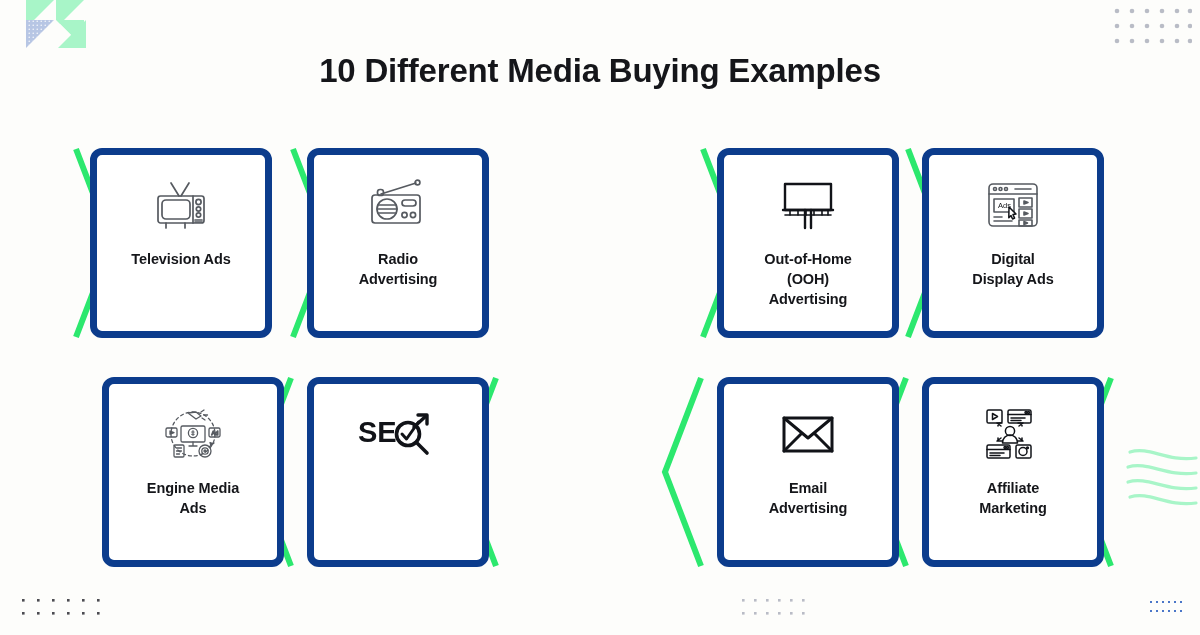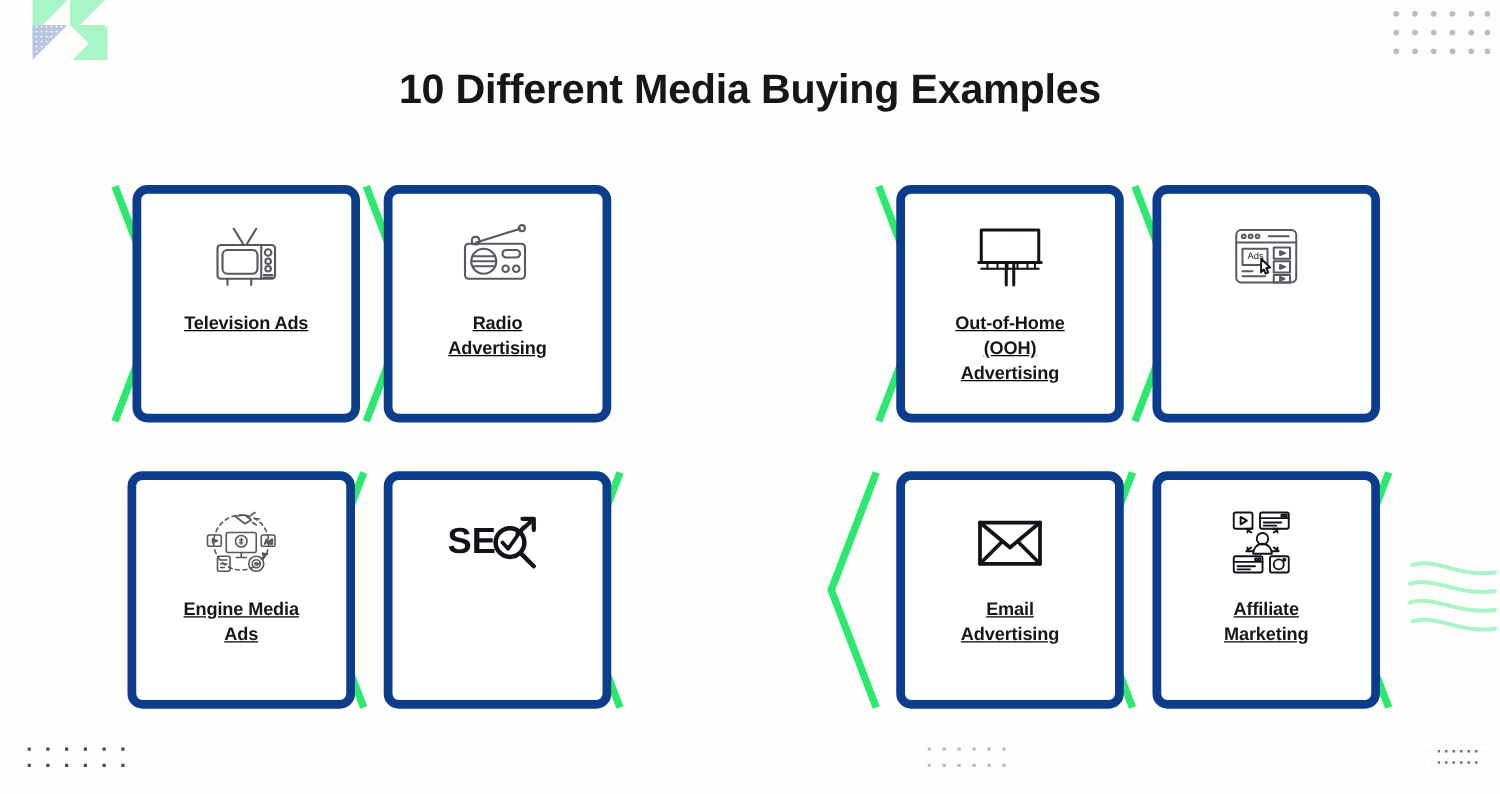--- a/index.html
+++ b/index.html
@@ -39,21 +39,20 @@
   .card {
     position: absolute; left: 14px; top: 0;
     width: 182px; height: 190px;
     background: #ffffff;
     border: 7px solid #0c3c8c;
     border-radius: 12px;
     z-index: 3;
     display: flex; flex-direction: column;
     align-items: center; justify-content: flex-start;
     padding-top: 22px;
-    text-decoration: underline;
   }
 
   .chev { position: absolute; top: -3px; width: 52px; height: 196px; z-index: 1; }
   .chev-left  { left: -8px; }
   .chev-right { right: -6px; }
 
   .icon { height: 56px; display: flex; align-items: center; justify-content: center; }
   .icon svg { display: block; }
 
   .label {
@@ -175,21 +174,21 @@
         <rect x="24" y="11" width="2" height="2"></rect>
           <rect x="30" y="11" width="2" height="2"></rect>
       </g>
     </svg>
   </div>
 
   <div id="title">10 Different Media Buying Examples</div>
 
   <div class="row" id="row-1">
 
-    <div class="cell" style="left:92px">
+    <div class="cell" style="left:76px">
       <div class="chev chev-left">
         <svg width="52" height="196" viewBox="0 0 52 196">
             <polyline points="8,4 44,98 8,192" fill="none" stroke="#2ce86e" stroke-width="6"></polyline>
           </svg>
       </div>
       <div class="card">
         <div class="icon">
           <svg width="56" height="52" viewBox="0 0 56 52">
             <g fill="none" stroke="#565a60" stroke-width="1.7" stroke-linecap="round" stroke-linejoin="round">
               <path d="M18,4 L26,17 M36,4 L28,17"></path>
@@ -284,20 +283,22 @@
                 <polygon points="39,21 43,22.5 39,24" fill="#565a60"></polygon>
               <rect x="34" y="29" width="13" height="9"></rect>
                 <polygon points="39,32 43,33.5 39,35" fill="#565a60"></polygon>
               <rect x="34" y="40" width="13" height="6"></rect>
                 <polygon points="39,41.5 42.5,43 39,44.5" fill="#565a60"></polygon>
               <path d="M24,27 l7,7 l-3,0.6 l1.6,3.4 l-2,1 l-1.6,-3.4 l-2.2,2.2 Z" fill="#ffffff" stroke="#111318" stroke-width="1.5"></path>
             </g>
             <text x="13" y="27.5" font-family="Liberation Sans, sans-serif" font-size="7.5" fill="#111318">Ads</text>
           </svg>
         </div>
+        <div class="label" style="white-space:pre-line">Digital
+Display Ads</div>
       </div>
     </div>
   </div>
 
   <div class="row" id="row-2">
 
     <div class="cell" style="left:88px">
       <div class="chev chev-right">
         <svg width="52" height="196" viewBox="0 0 52 196">
             <polyline points="44,4 8,98 44,192" fill="none" stroke="#2ce86e" stroke-width="6"></polyline>

